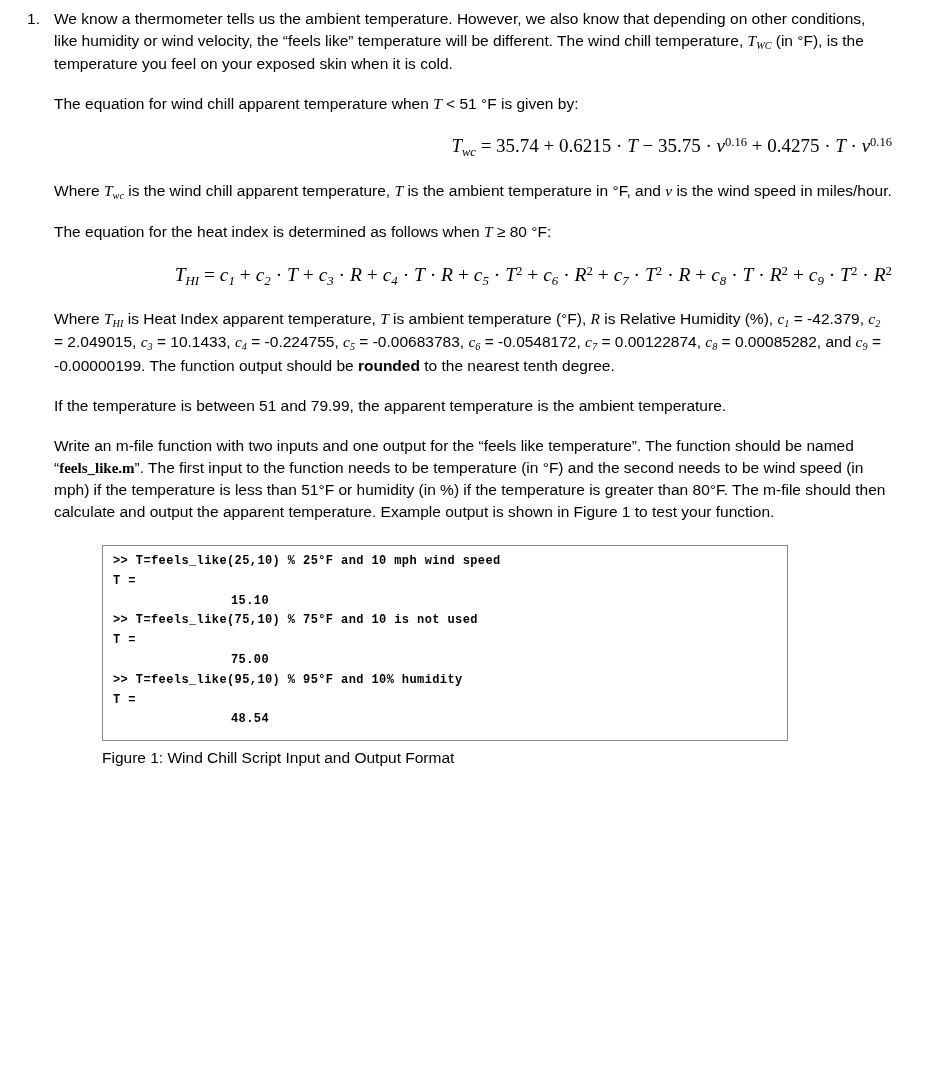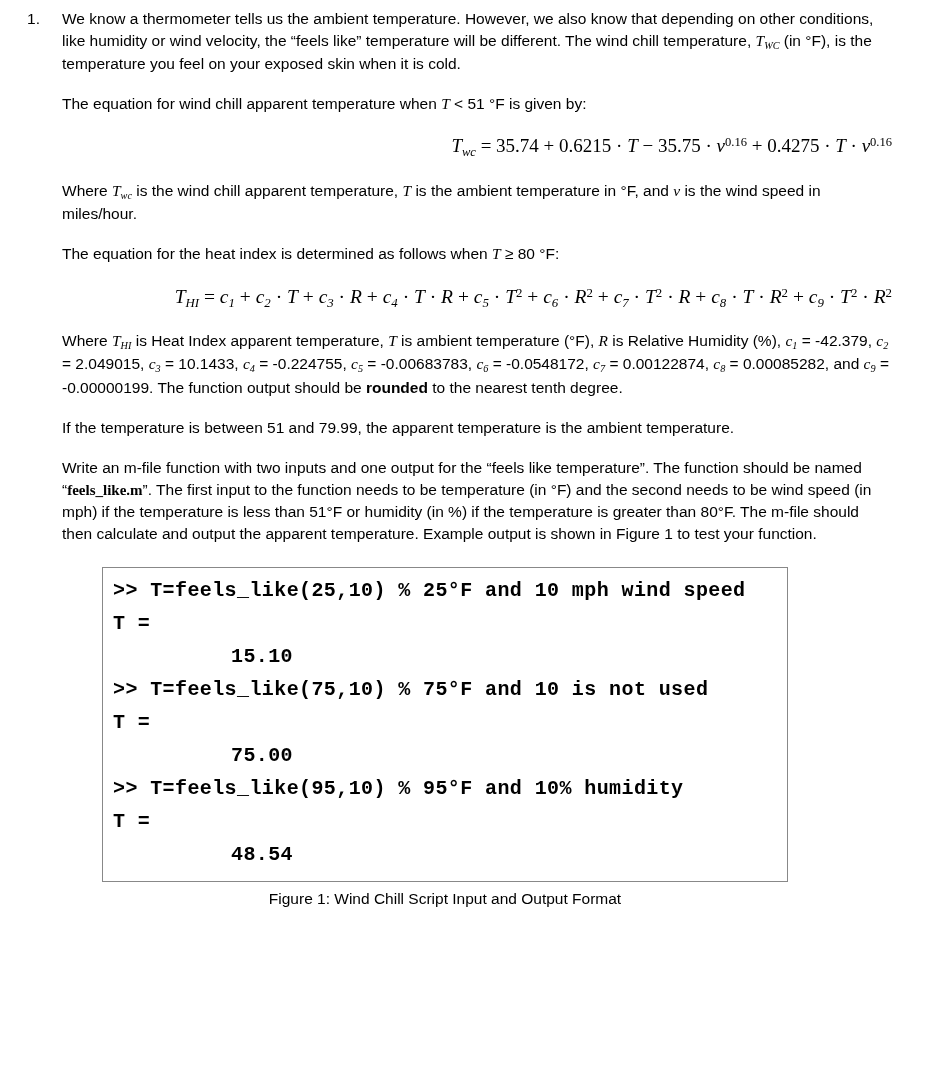--- a/index.html
+++ b/index.html
@@ -32,21 +32,21 @@
     padding-right: 14px;
     box-sizing: border-box;
     font-size: 15.5px;
     line-height: 1.42;
   }
   .item-body {
     flex: 1 1 auto;
     max-width: 848px;
   }
   p {
-    margin: 0 0 18px 8px;
+    margin: 0 0 18px 0;
   }
   .eq {
     text-align: right;
     margin: 16px 0 18px 0;
     font-family: "Liberation Serif", serif;
     font-size: 19px;
     white-space: nowrap;
   }
   .eq.eq2 {
     font-size: 19.5px;
@@ -77,31 +77,31 @@
     margin-top: 22px;
     margin-left: 48px;
   }
   .console {
     border: 1px solid #888888;
     width: 686px;
     box-sizing: border-box;
     padding: 6px 10px 10px 10px;
     font-family: "Liberation Mono", monospace;
     font-weight: bold;
-    font-size: 20px;
+    font-size: 12px;
     line-height: 1.65;
     letter-spacing: 0.4px;
     background: #ffffff;
   }
   .console .ind {
     padding-left: 118px;
   }
   .caption {
     width: 686px;
-    text-align: center;
+    text-align: left;
     margin-top: 6px;
     font-size: 15.5px;
   }
 </style>
 </head>
 <body>
 
 <div class="page">
   <div class="item">
     <div class="item-num">1.</div>

